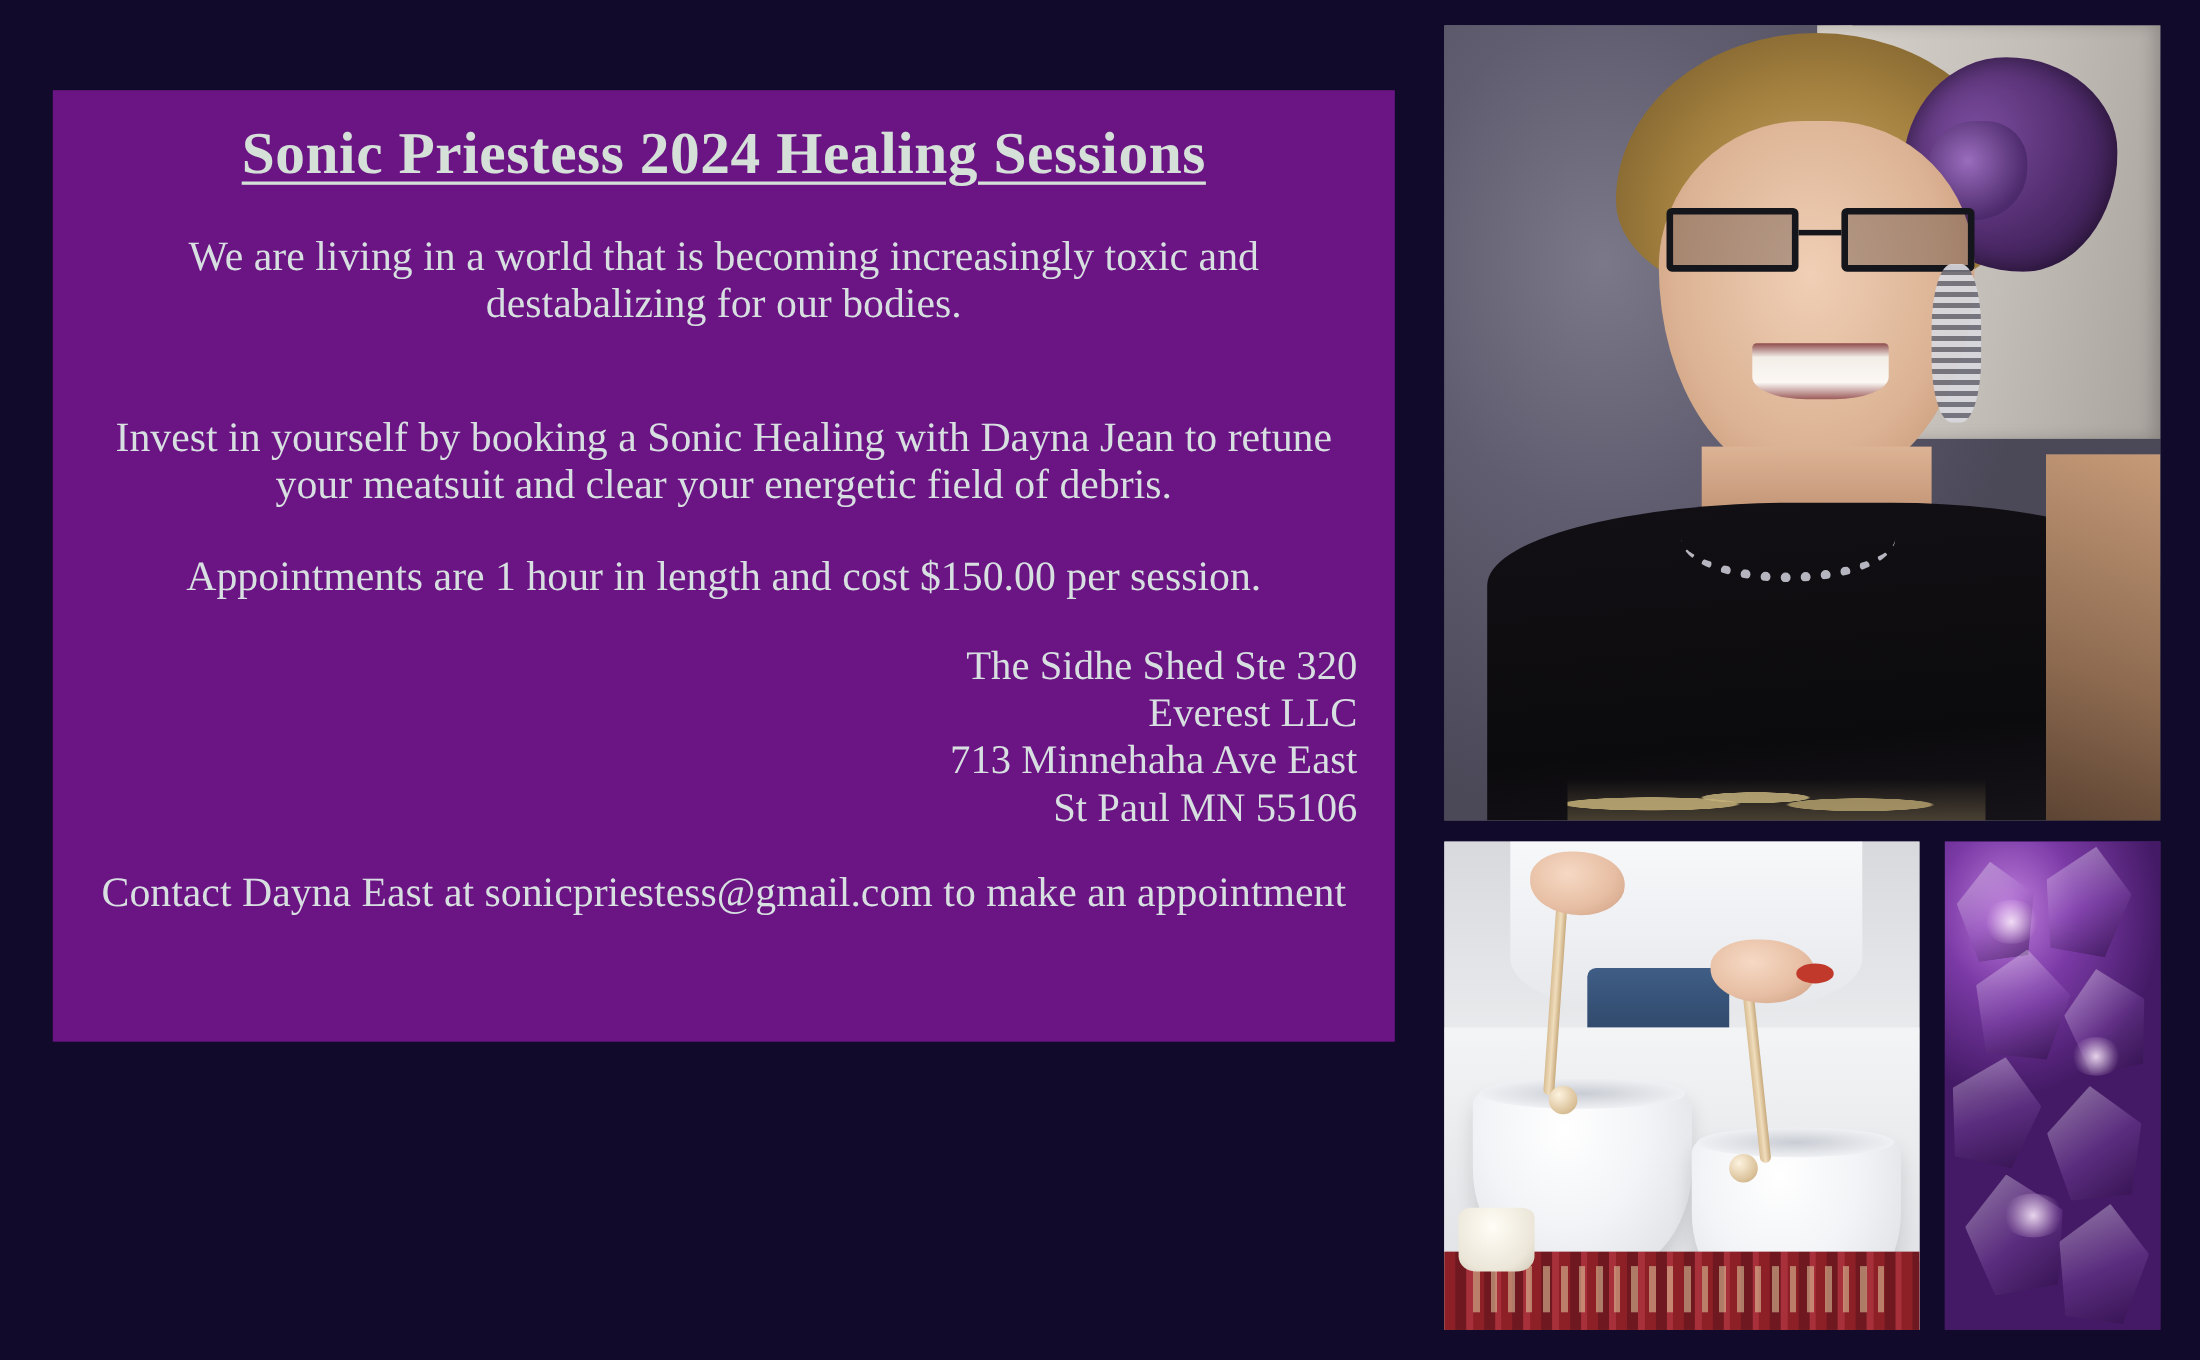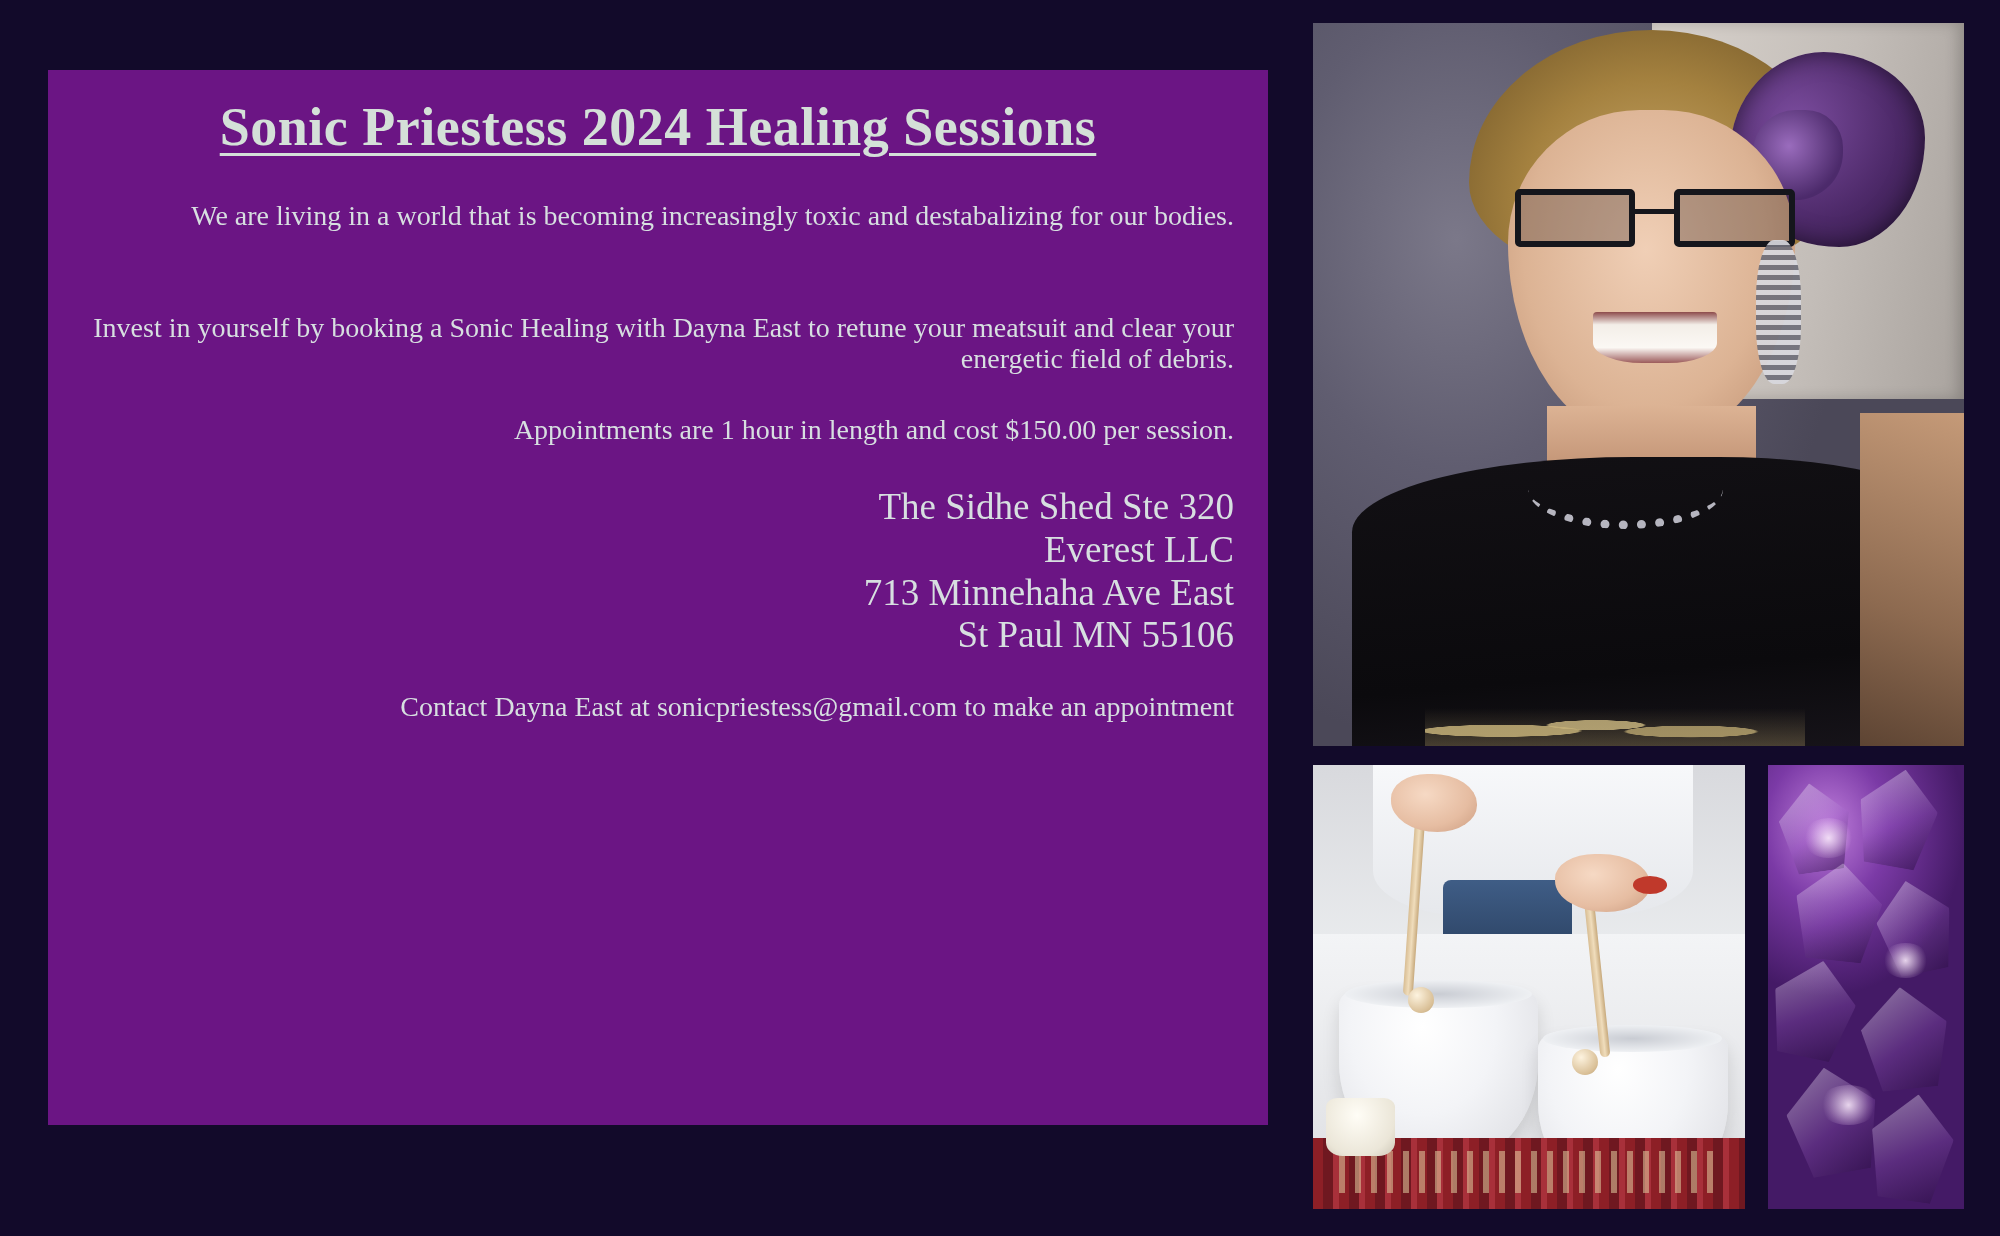--- a/index.html
+++ b/index.html
@@ -8,43 +8,43 @@
     background:#120a2a;
     font-family:"Liberation Serif", "DejaVu Serif", serif;
     overflow:hidden;
     position:relative;
   }
   #flyer { position:absolute; inset:0; width:2000px; height:1236px; }
 
   
   .panel {
     position:absolute;
-    left:48px; top:70px;
-    width:1220px; height:1055px;
+    left:48px; top:82px;
+    width:1220px; height:865px;
     background:#6b1584;
     padding:28px 34px 30px 34px;
     display:flex; flex-direction:column; align-items:center;
   }
   .headline {
     font-size:54px;
     font-weight:bold;
     color:#d4e0d8;
     text-decoration:underline;
     text-underline-offset:8px;
     text-decoration-thickness:3px;
     letter-spacing:.5px;
     text-align:center;
     line-height:1.08;
     margin-bottom:44px;
     white-space:nowrap;
   }
   .para {
-    font-size:28px;
+    font-size:38px;
     color:#d7dfe0;
-    text-align:right;
+    text-align:center;
     line-height:1.12;
     width:100%;
     white-space:pre-line;
   }
   .gap-lg { height:40px; }
   .gap-md { height:34px; }
   .addr {
     font-size:37px;
     color:#d7dfe0;
     text-align:right;
@@ -272,21 +272,21 @@
 
     <div class="headline">Sonic Priestess 2024 Healing Sessions</div>
 
     <div class="para">We are living in a world that is becoming increasingly toxic and destabalizing for our bodies.</div>
 
     <div class="gap-lg"></div>
 
 
     <div class="gap-lg"></div>
 
-    <div class="para">Invest in yourself by booking a Sonic Healing  with Dayna East to retune your meatsuit and clear your energetic field of debris.</div>
+    <div class="para">Invest in yourself by booking a Sonic Healing  with Dayna Jean to retune your meatsuit and clear your energetic field of debris.</div>
 
     <div class="gap-lg"></div>
 
     <div class="para">Appointments are 1 hour in length and cost $150.00 per session.</div>
 
     <div class="gap-lg"></div>
 
     <div class="addr">The Sidhe Shed  Ste 320
 Everest LLC
 713 Minnehaha Ave East

